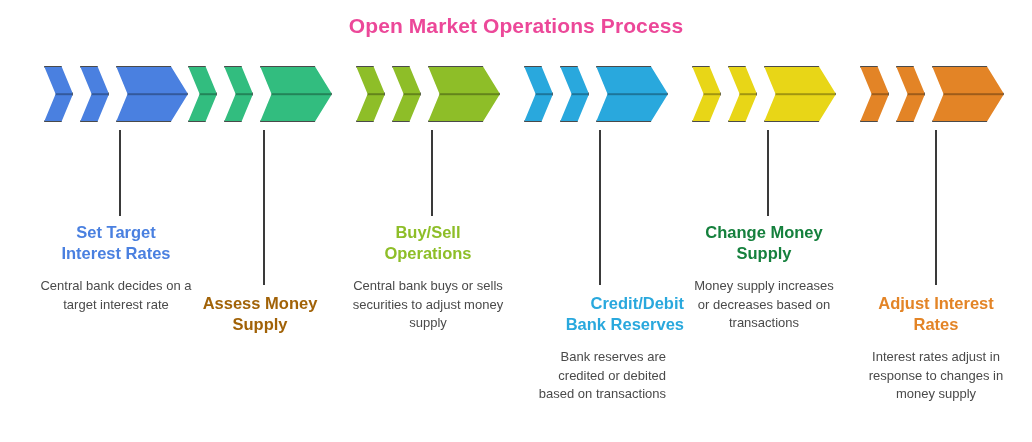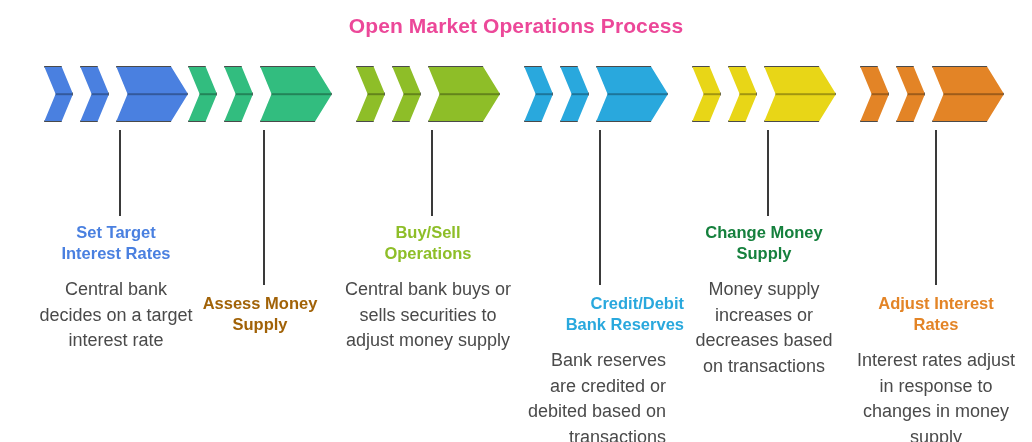--- a/index.html
+++ b/index.html
@@ -47,21 +47,21 @@
     width: 1.6px; background: #3a3a3a;
   }
 
   
   .textblock { position: absolute; text-align: center; }
   .step-title {
     font-size: 16.5px; font-weight: bold; line-height: 1.28;
     margin-bottom: 13px;
   }
   .step-desc {
-    font-size: 18px; line-height: 1.42; color: #4a4a4a;
+    font-size: 13px; line-height: 1.42; color: #4a4a4a;
   }
 </style>
 </head>
 <body style="background: rgb(255, 255, 255);">
 
 <div id="canvas">
 
   <div id="chart-title" style="color: #ec4899;">Open Market Operations Process</div>
 
   <div class="step" style="left:0px; width:176px;margin-left:24px;">

